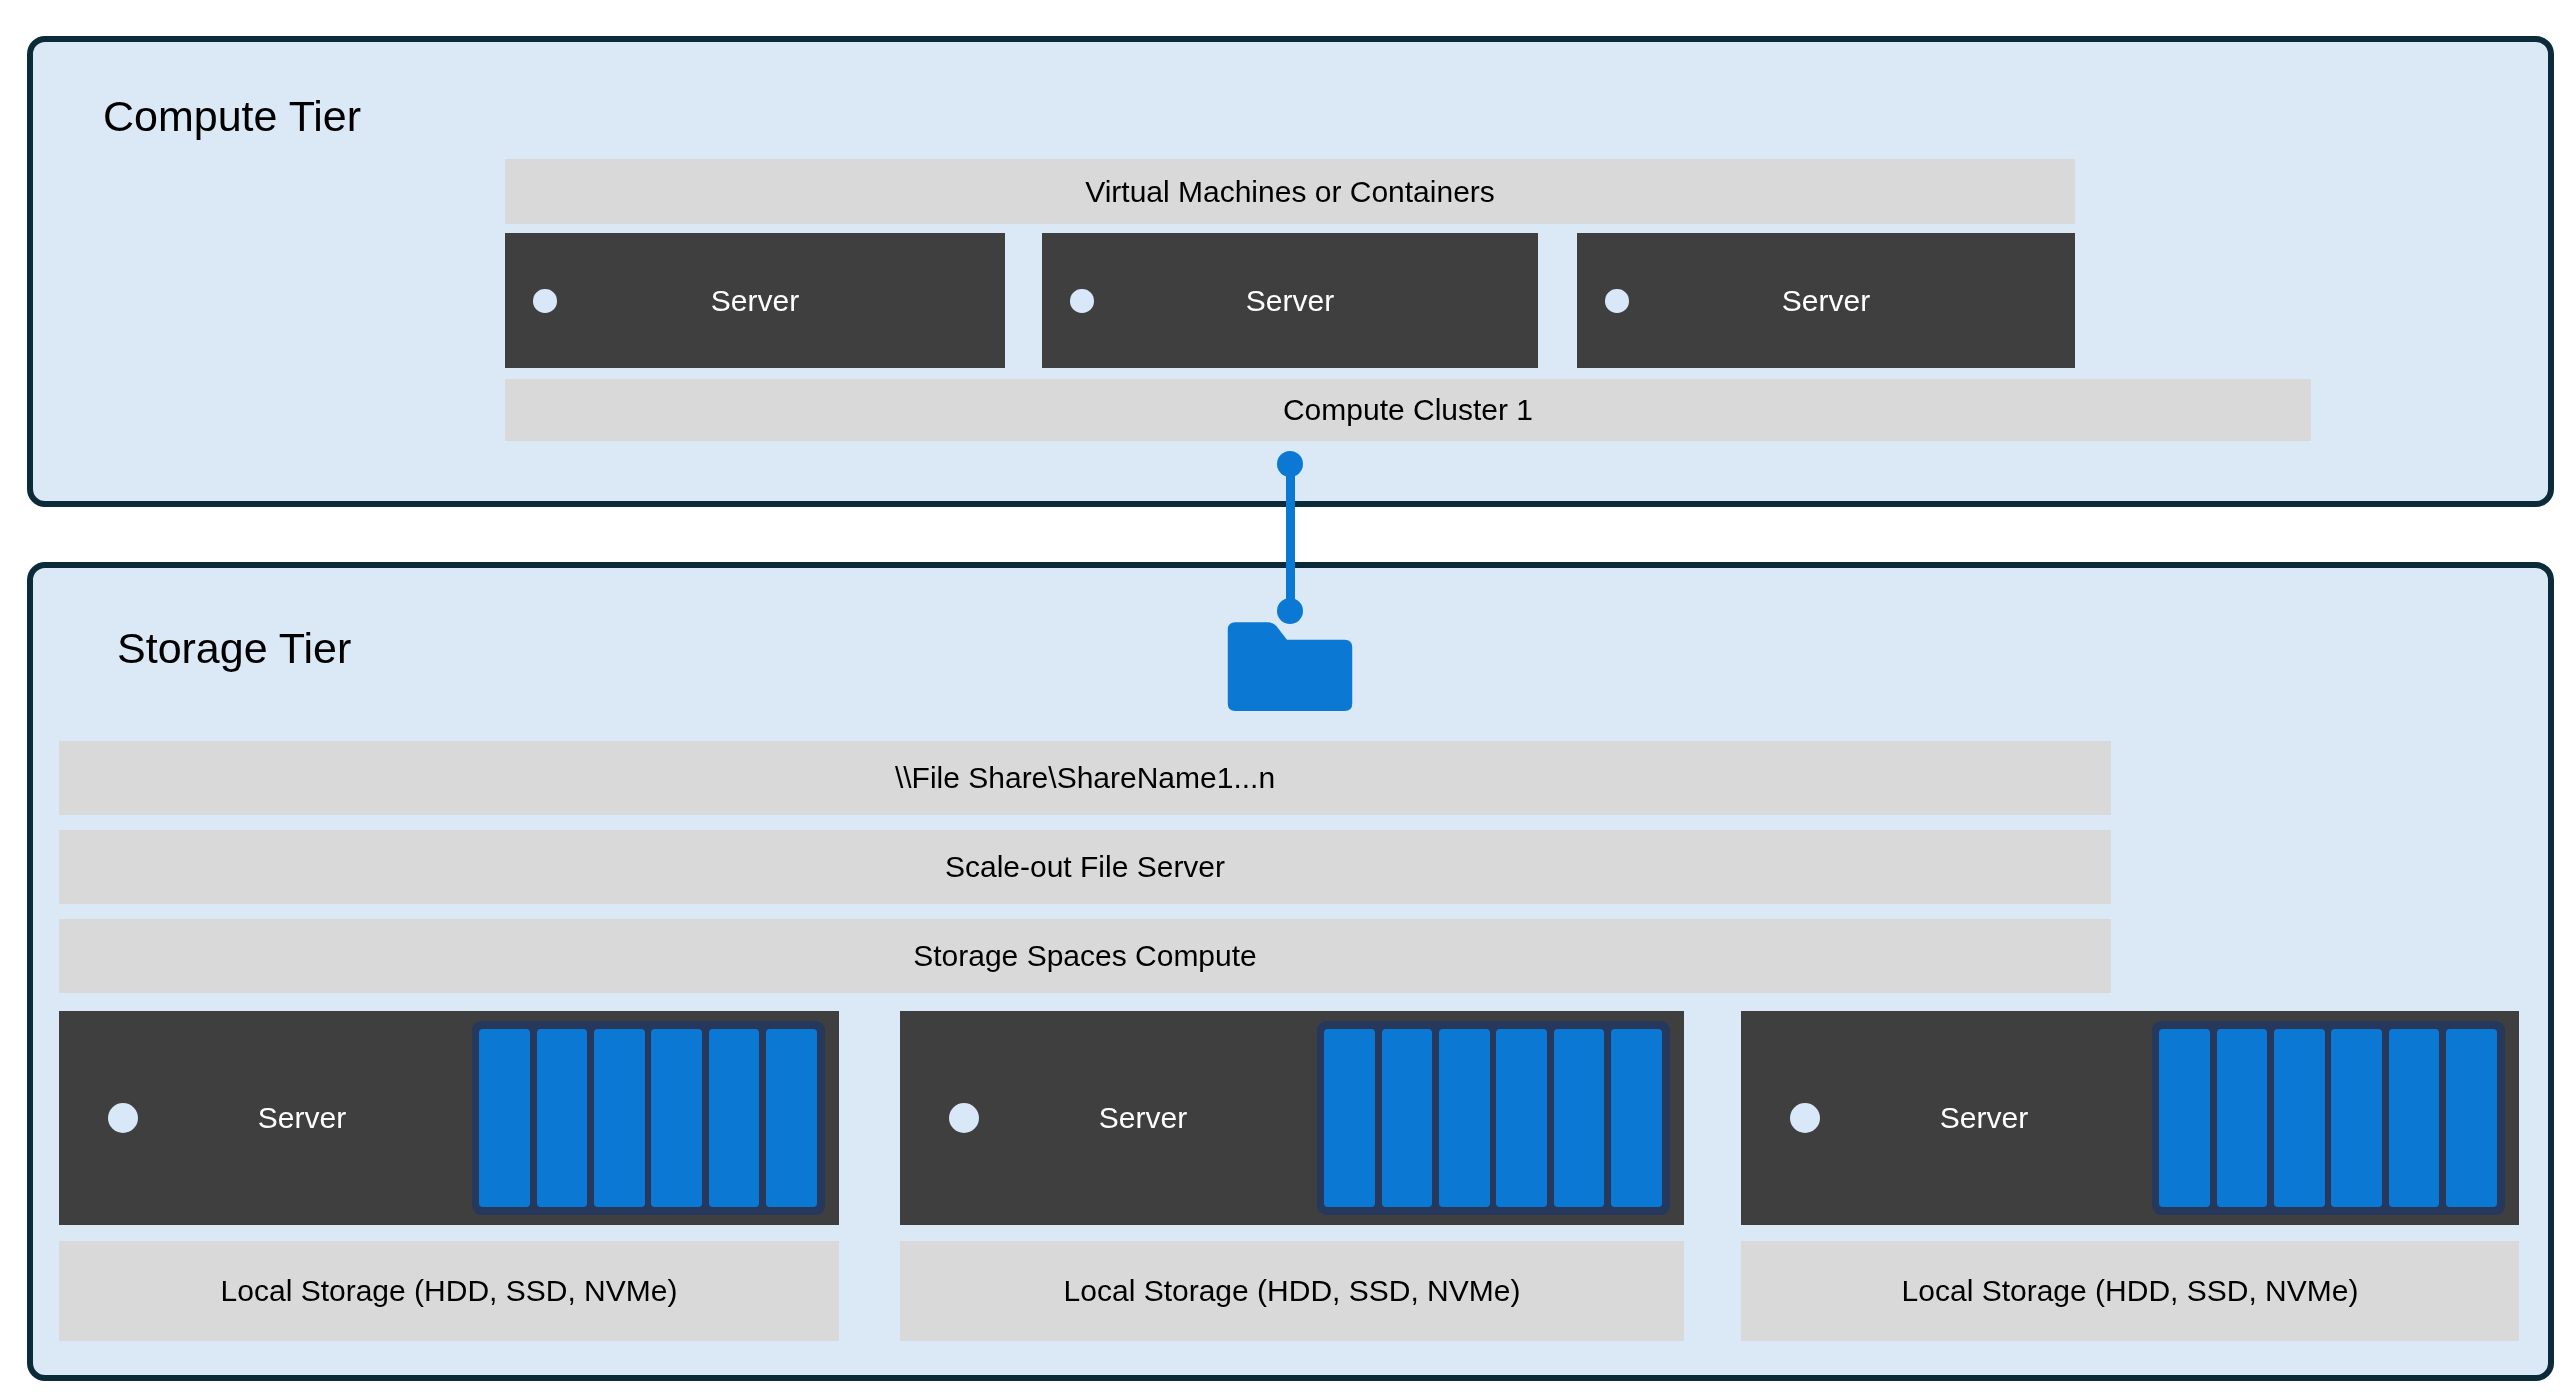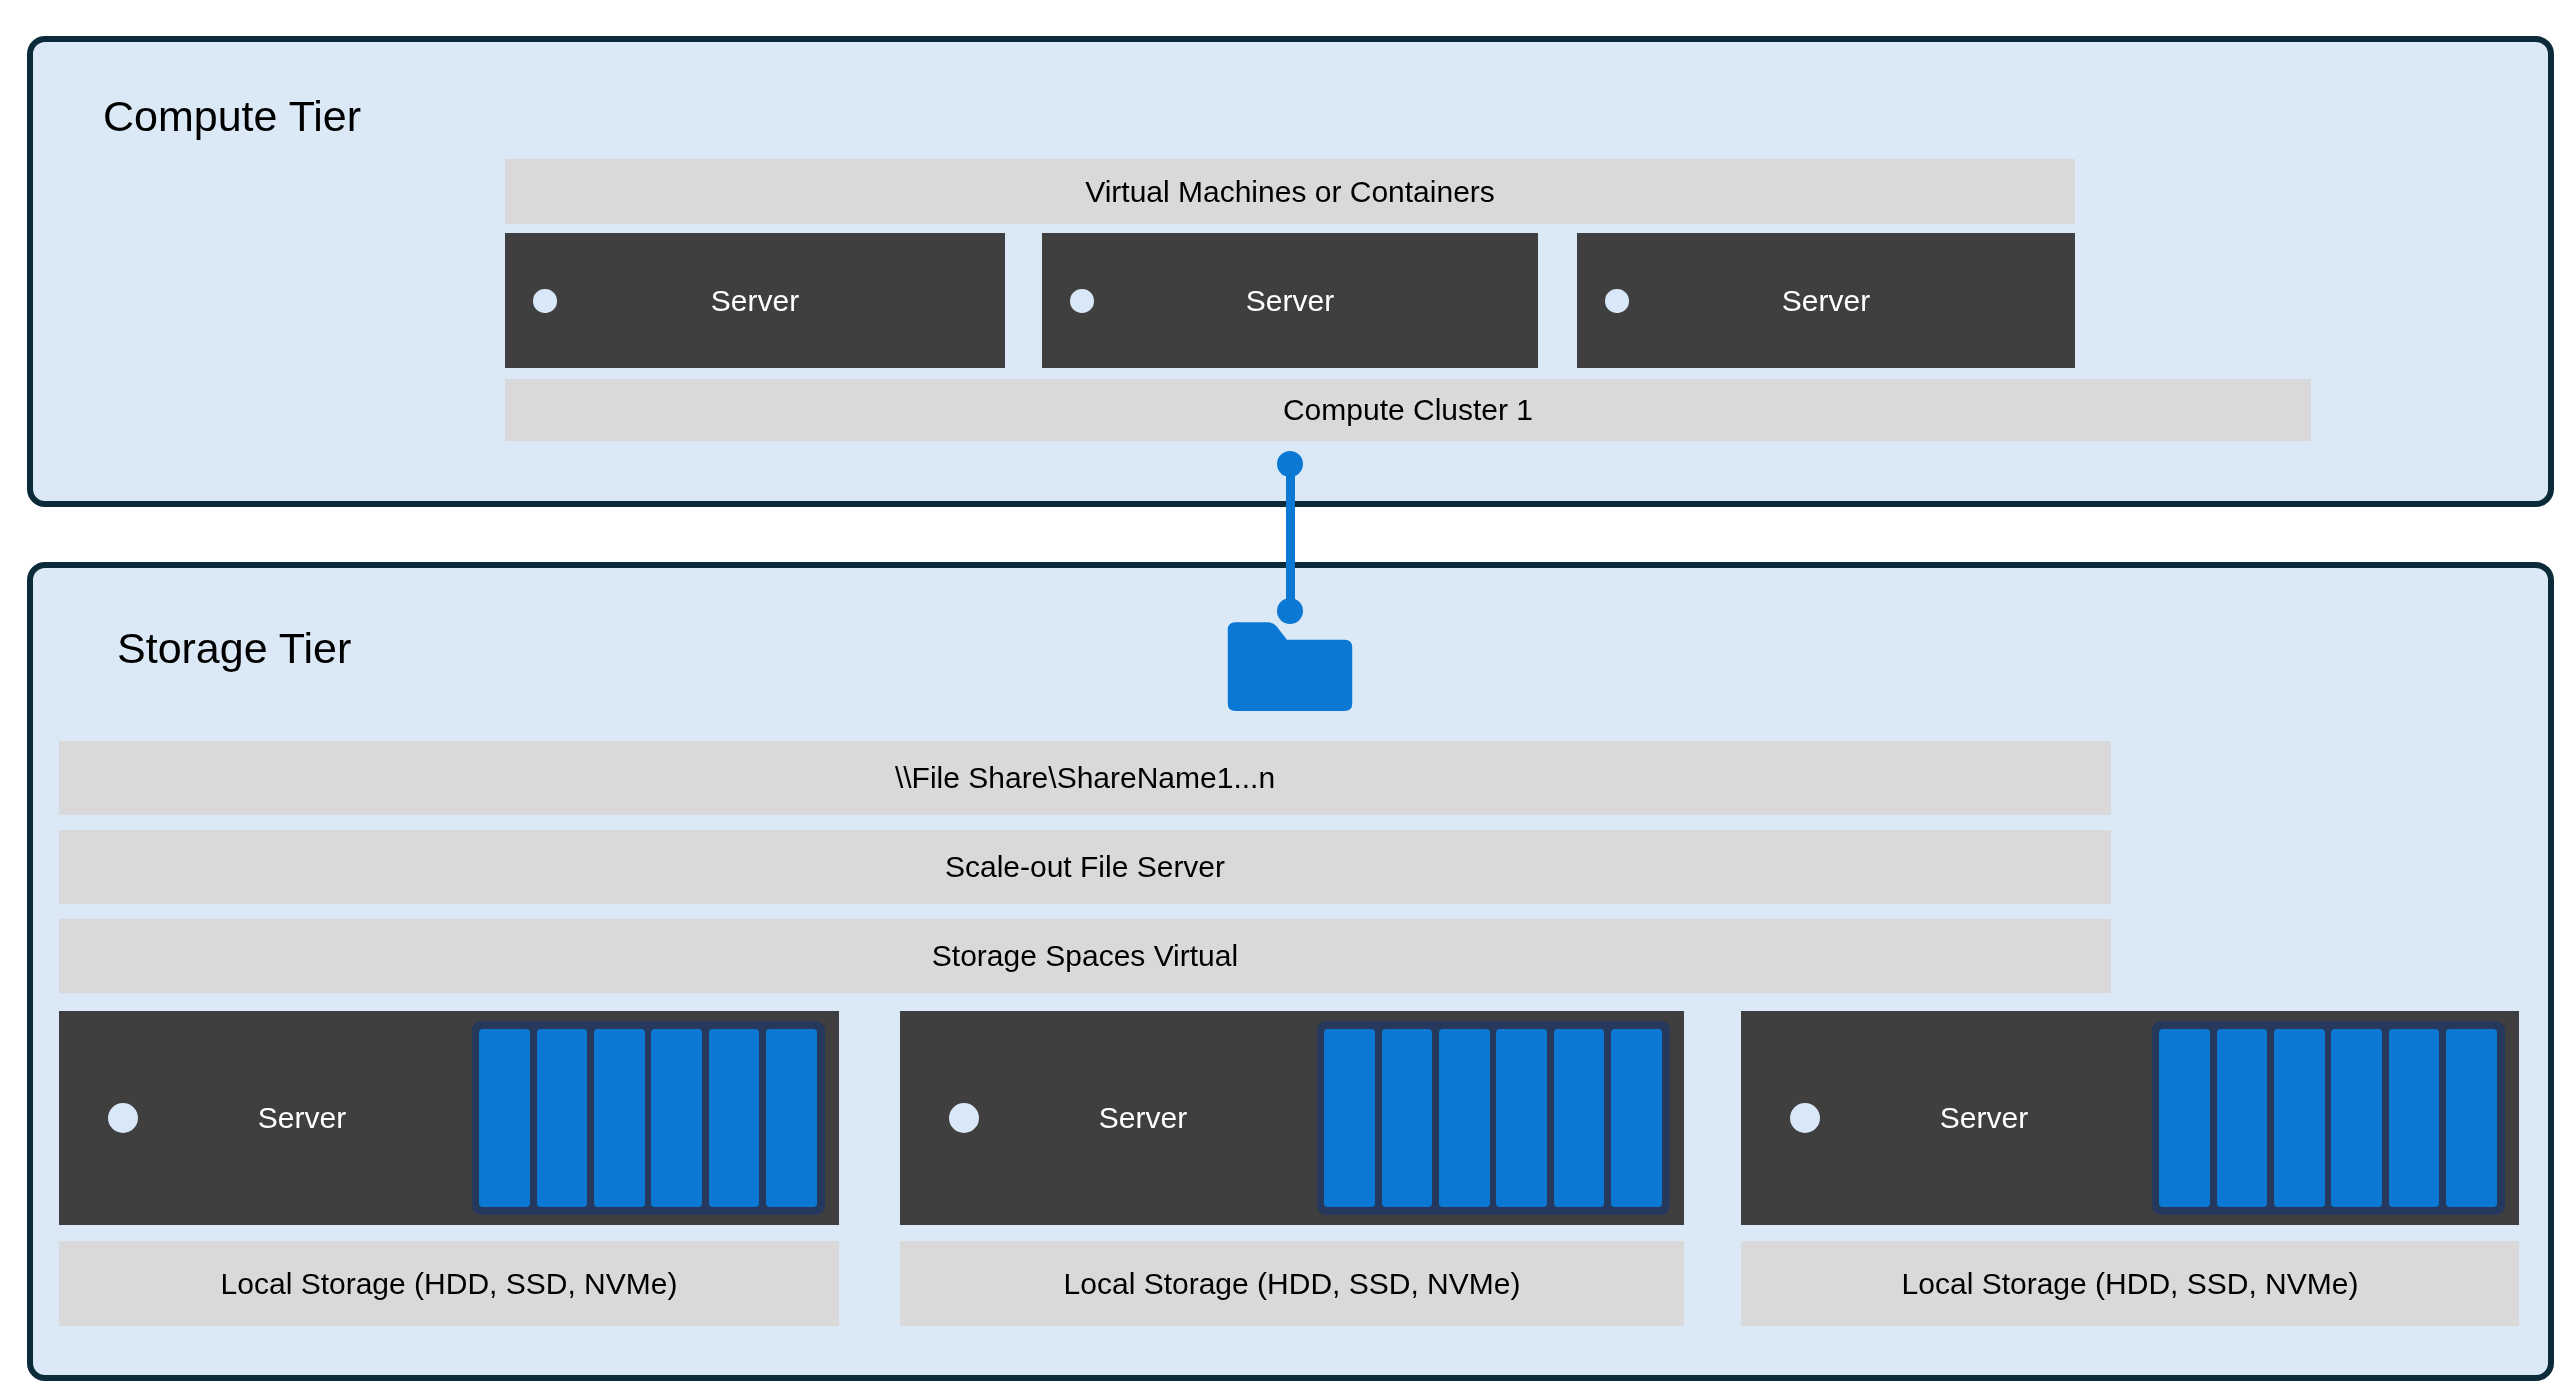--- a/index.html
+++ b/index.html
@@ -105,21 +105,21 @@
     display:flex;align-items:center;justify-content:center;
     font-size:30px;color:var(--text-light);
   }
   .disks{
     position:absolute;right:14.5px;top:10px;bottom:10px;width:353px;
     background:var(--disk-border);
     border-radius:9px;
     display:flex;gap:6.8px;padding:7.6px;
   }
   .disk{flex:1;background:var(--accent-blue);border-radius:3.8px;}
-  .local-bar{top:673px;height:85px;}
+  .local-bar{top:673px;height:100px;}
   #local-bar-1{left:26px;width:780px;}
   #local-bar-2{left:867px;width:784px;}
   #local-bar-3{left:1708px;width:778px;}
 </style>
 </head>
 <body>
 
 <div id="compute-tier" class="tier">
   <div class="tier-title">Compute Tier</div>
 
@@ -146,21 +146,21 @@
 <div id="connector-dot-bottom" class="connector-dot"></div>
 <svg id="folder-icon" width="126" height="93" viewBox="0 0 166 122">
   <path d="M 1 14 Q 1 4 11 4 L 54 4 Q 61 4 65 9 L 79 27 L 155 27 Q 165 27 165 37 L 165 111 Q 165 121 155 121 L 11 121 Q 1 121 1 111 Z" fill="#0b78d4"></path>
 </svg>
 
 <div id="storage-tier" class="tier">
   <div class="tier-title">Storage Tier</div>
 
   <div id="storage-bar-1" class="graybar sbar">\\File Share\ShareName1...n</div>
   <div id="storage-bar-2" class="graybar sbar">Scale-out File Server</div>
-  <div id="storage-bar-3" class="graybar sbar">Storage Spaces Virtual</div>
+  <div id="storage-bar-3" class="graybar sbar">Storage Spaces Compute</div>
 
   <div id="storage-node-1" class="storage-node">
     <span class="dot"></span>
     <span class="server-label">Server</span>
     <div class="disks">
         <div class="disk"></div>
         <div class="disk"></div>
         <div class="disk"></div>
         <div class="disk"></div>
         <div class="disk"></div>

